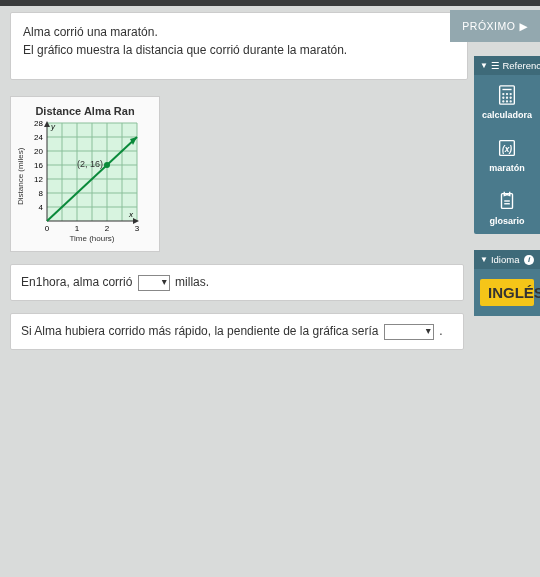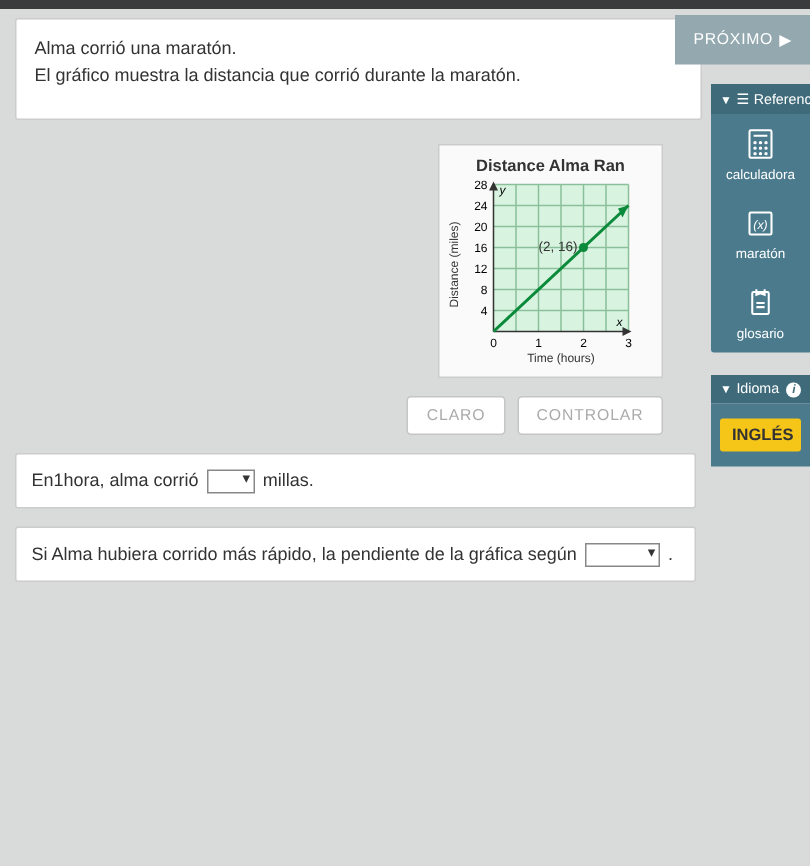--- a/index.html
+++ b/index.html
@@ -12,42 +12,42 @@
  --sidebar-text:#fff;
  --btn-disabled:#c5c5c5;
  --btn-yellow:#f5c518;
  --proximo:#93a8af;
 }
 body{margin:0;font-family:Arial,Helvetica,sans-serif;background:var(--bg);color:var(--text);font-size:12px;width:540px;height:577px;overflow:hidden;position:relative;}
 .top-dark{position:absolute;top:0;left:0;right:0;height:6px;background:#3a3b3c;}
 .main{position:absolute;top:6px;left:0;width:479px;height:571px;padding:6px 10px 10px 10px;box-sizing:border-box;}
 .problem-box{background:var(--panel);border:1px solid var(--border);border-radius:2px;padding:10px 12px;width:432px;line-height:1.5;position:relative;}
 .speaker{position:absolute;right:-10px;top:2px;width:20px;height:20px;border-radius:50%;background:#e0e0e0;display:flex;align-items:center;justify-content:center;font-size:11px;}
-.chart-wrap{display:flex;justify-content:flex-end;margin-top:16px;width:432px;}
+.chart-wrap{display:flex;justify-content:flex-start;margin-top:16px;width:432px;}
 .chart-card{background:#fafafa;border:1px solid var(--border);padding:8px 4px 4px 4px;}
 .chart-title{font-weight:bold;font-size:11px;text-align:center;}
 .chart-svg{display:block;}
 .btn-row{display:flex;justify-content:flex-end;gap:8px;margin-top:12px;width:432px;}
 .btn{border:1px solid var(--btn-disabled);border-radius:3px;padding:6px 12px;font-size:10.5px;color:#aaa;background:#fff;letter-spacing:.6px;cursor:not-allowed;}
 .q-box{background:var(--panel);border:1px solid var(--border);border-radius:2px;padding:8px 10px;width:432px;margin-top:12px;line-height:1.6;}
 .q-box .sel{display:inline-block;border:1px solid #888;background:#fff;height:14px;width:30px;vertical-align:middle;position:relative;margin:0 2px;}
 .q-box .sel.wide{width:48px;}
 .q-box .sel::after{content:"▾";position:absolute;right:2px;top:-2px;font-size:10px;color:#333;}
 .proximo{position:absolute;top:10px;right:0;background:var(--proximo);color:#fff;font-size:10.5px;padding:10px 12px;border-radius:0;letter-spacing:.5px;display:flex;gap:4px;}
 .ref-panel{position:absolute;top:56px;right:0;width:66px;background:var(--sidebar);border-radius:2px 0 0 2px;}
 .ref-head{background:#3e6a79;display:flex;align-items:center;gap:3px;padding:4px 6px;color:#fff;font-size:9.5px;}
 .ref-head .tri{font-size:8px;}
-.tool{display:flex;flex-direction:column;align-items:center;padding:8px 2px;color:#fff;font-size:9px;}
+.tool{display:flex;flex-direction:column;align-items:center;padding:8px 2px;color:#fff;font-size:9px;font-weight:bold;}
 .tool .ic{width:22px;height:24px;margin-bottom:3px;display:flex;align-items:center;justify-content:center;}
 .tool .ic svg{stroke:#fff;fill:none;stroke-width:1.5}
 .idioma-panel{position:absolute;top:250px;right:0;width:66px;}
 .idioma-head{background:#3e6a79;display:flex;align-items:center;gap:3px;padding:4px 6px;color:#fff;font-size:9.5px;}
 .idioma-head .tri{font-size:8px;}
 .idioma-body{background:var(--sidebar);padding:10px 6px;}
-.lang-btn{background:var(--btn-yellow);color:#333;border:none;border-radius:2px;font-size:11px;padding:5px 8px;font-weight:bold;width:100%;}
+.lang-btn{background:var(--btn-yellow);color:#333;border:none;border-radius:2px;font-size:15px;padding:5px 8px;font-weight:bold;width:100%;}
 .info-dot{display:inline-flex;width:10px;height:10px;border-radius:50%;background:#fff;color:#3e6a79;font-size:8px;align-items:center;justify-content:center;margin-left:2px;font-style:italic;font-weight:bold;}
 </style>
 </head>
 <body>
 
 <div class="top-dark"></div>
 
 <div class="main">
 
  <div class="problem-box">
@@ -108,35 +108,31 @@
      <text x="0" y="108" font-size="8" text-anchor="middle">0</text>
      <text x="30" y="108" font-size="8" text-anchor="middle">1</text>
      <text x="60" y="108" font-size="8" text-anchor="middle">2</text>
      <text x="90" y="108" font-size="8" text-anchor="middle">3</text>
      <text x="45" y="118" font-size="8" fill="#333" text-anchor="middle">Time (hours)</text>
     </g>
    </svg>
   </div>
  </div>
 
- <div class="btn-row">
-  <button class="btn">CLARO</button>
-  <button class="btn">CONTROLAR</button>
- </div>
 
 
  <div class="q-box">
   <span>En</span><span>1</span><span>hora, alma corrió</span>
   <span class="sel"></span>
   <span>millas.</span>
  </div>
 
 
  <div class="q-box">
-  <span>Si Alma hubiera corrido más rápido, la pendiente de la gráfica según</span>
+  <span>Si Alma hubiera corrido más rápido, la pendiente de la gráfica sería</span>
   <span class="sel wide"></span>
   <span>.</span>
  </div>
 
 </div>
 
 <div class="proximo">
  <span>PRÓXIMO</span>
  <span>▶</span>
 </div>

